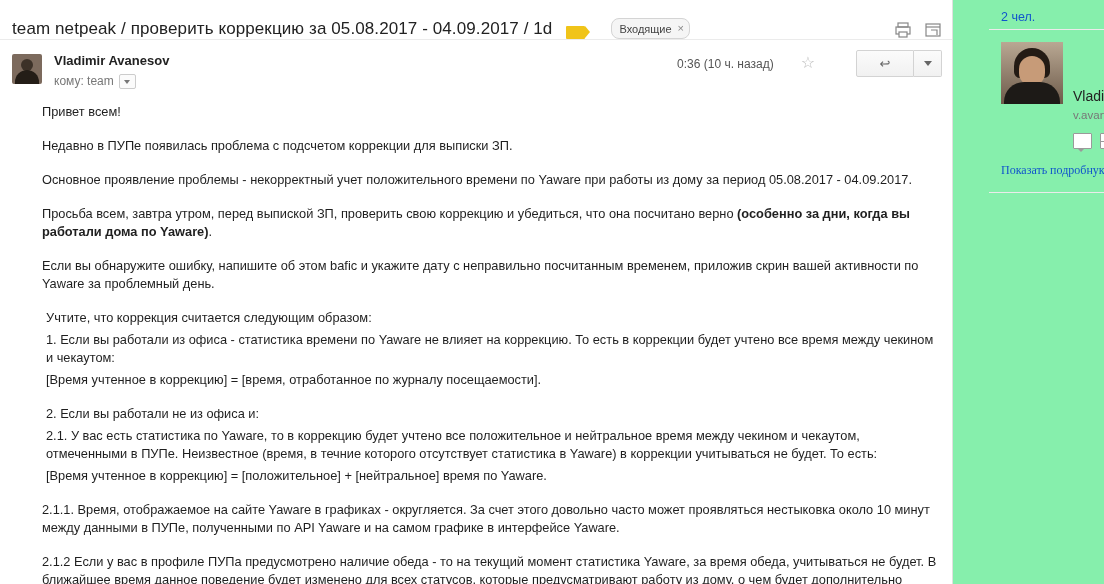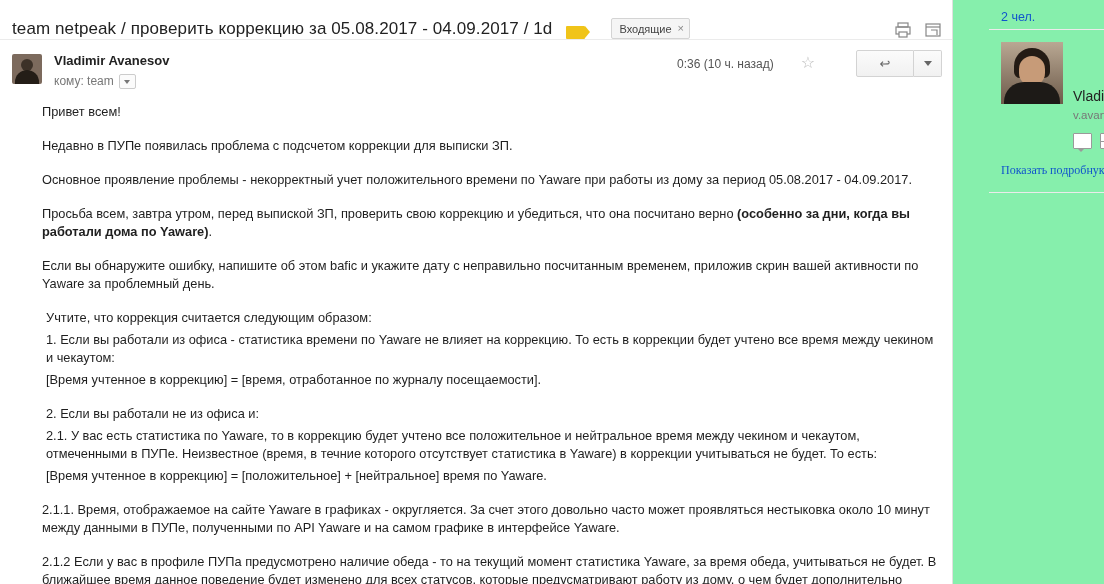--- a/index.html
+++ b/index.html
@@ -69,21 +69,21 @@
     border-top: 6.5px solid transparent;
     border-bottom: 6.5px solid transparent;
     border-left: 5px solid #f0c419;
   }
   .chip {
     margin-left: 26px;
     display: inline-flex;
     align-items: center;
     border: 1px solid #d4d4d4;
     background: #f5f5f5;
-    border-radius: 2px;
+    border-radius: 8px;
     height: 19px;
     padding: 0 5px 0 7px;
     font-size: 11px;
     color: #444444;
     white-space: nowrap;
   }
   .chip .chip-x {
     margin-left: 6px;
     color: #888888;
     font-size: 11px;

